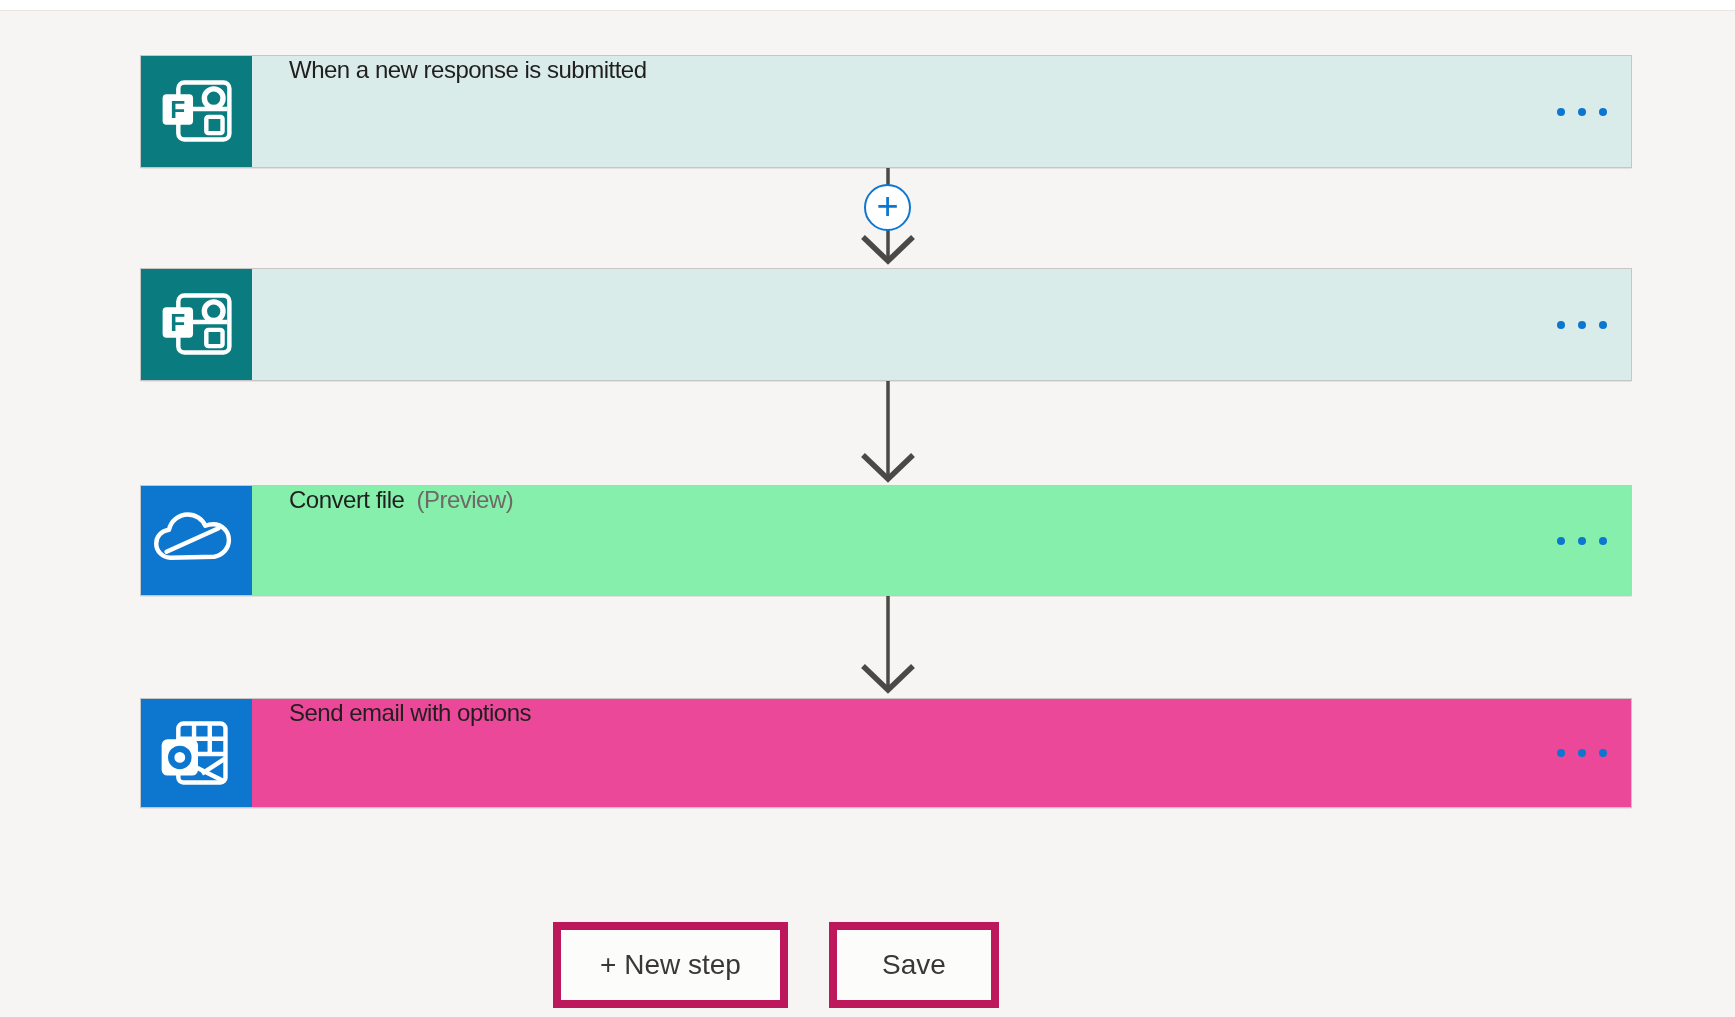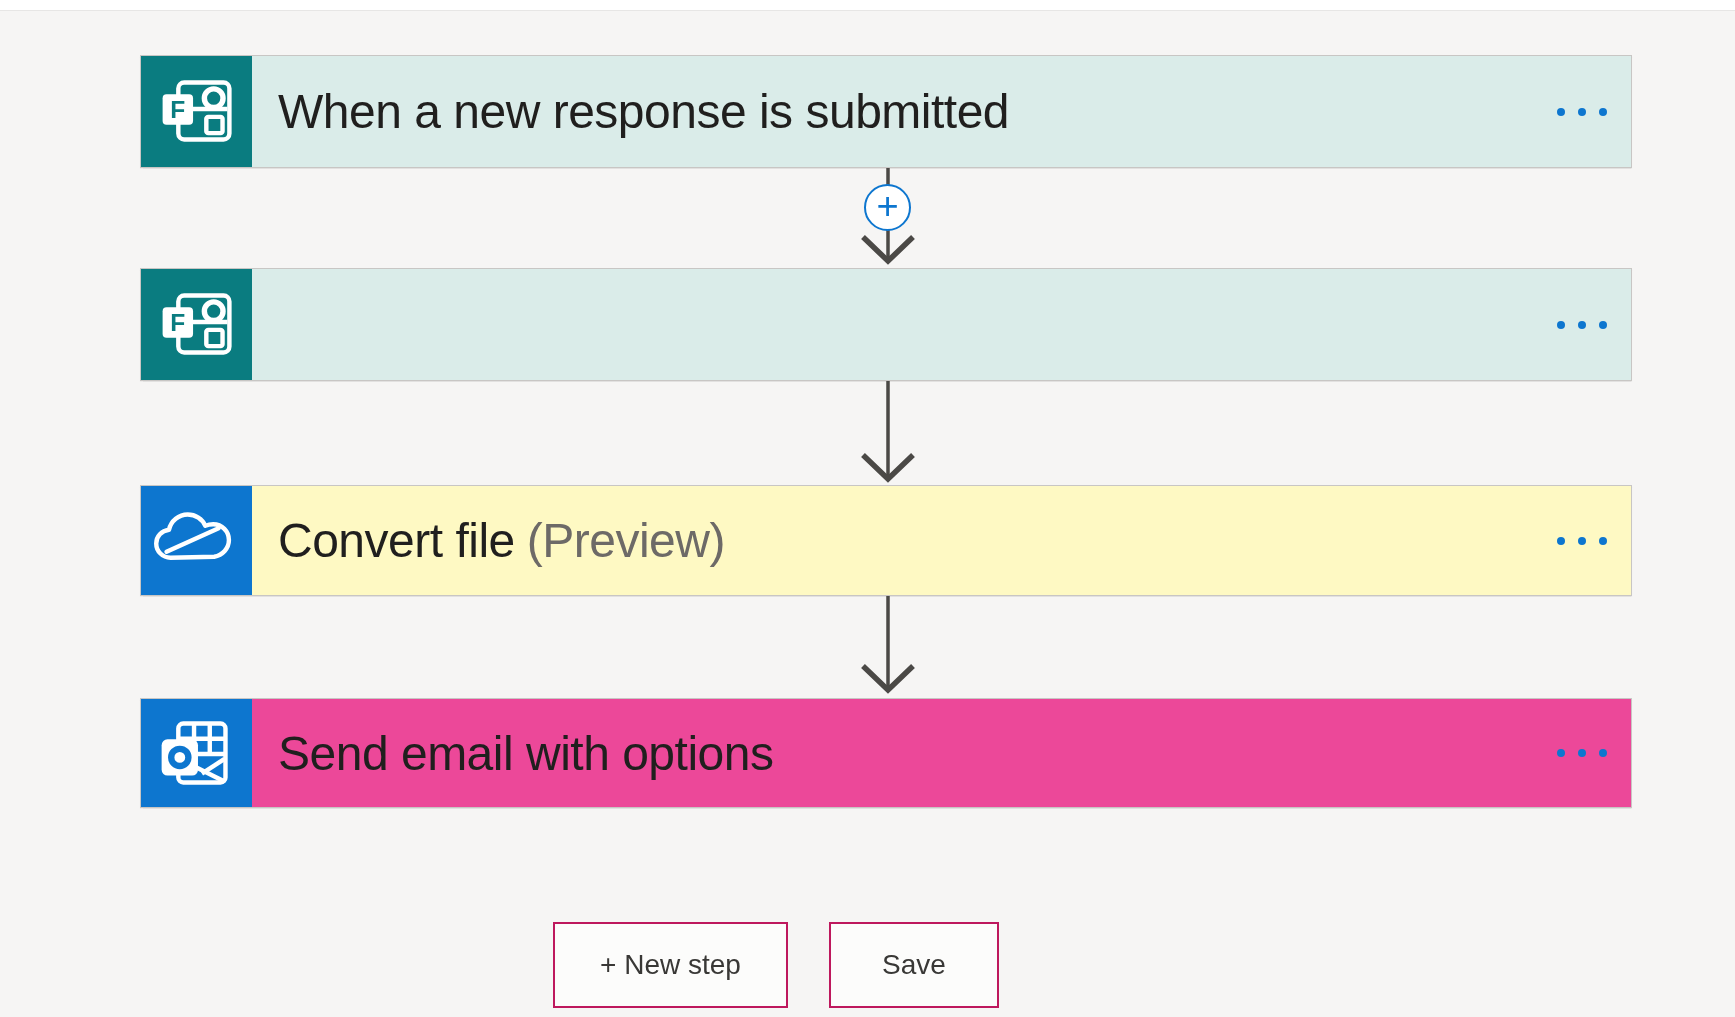--- a/index.html
+++ b/index.html
@@ -18,24 +18,25 @@
     display:flex;align-items:stretch;
     border:1px solid #c8c6c4;box-sizing:border-box;
     box-shadow:0 0.5px 1px rgba(0,0,0,0.08);
     cursor:pointer;
   }
   .card-icon{
     flex:0 0 111px;display:flex;align-items:center;justify-content:center;
   }
   .card-icon svg{width:111px;height:111px;display:block;}
   .card-title{
-    display:flex;align-items:center;
+    display:flex;
     padding-left:26px;
-    font-size:48px;letter-spacing:-0.5px;color:#201f1e;
+    font-size:24px;letter-spacing:-0.5px;color:#201f1e;
     white-space:nowrap;
+    margin-left:11px;
   }
   .card-title .suffix{margin-left:12px;color:#6d6a67;}
   .card-title .suffix:empty{display:none;}
   .card-menu{
     margin-left:auto;margin-right:14px;align-self:center;
     background:transparent;border:none;padding:10px;cursor:pointer;
   }
   .dots{display:flex;gap:13px;}
   .dots i{
     display:block;width:8px;height:8px;border-radius:50%;
@@ -48,21 +49,21 @@
     position:absolute;left:864px;top:184px;width:47px;height:47px;
     box-sizing:border-box;border:2.5px solid #0d76cf;border-radius:50%;
     background:#ffffff;color:#0d76cf;
     display:flex;align-items:center;justify-content:center;
     font-size:38px;font-weight:400;line-height:1;padding-bottom:3px;
     z-index:2;cursor:pointer;
   }
   
   .footer-btn{
     position:absolute;top:922px;height:86px;
-    background:#fcfcfb;border:2px solid #be185d;box-sizing:border-box;
+    background:#fcfcfb;border:8px solid #be185d;box-sizing:border-box;
     font-family:"Liberation Sans",sans-serif;
     font-size:28px;color:#393836;
     display:flex;align-items:center;justify-content:center;
     cursor:pointer;
   }
   #new-step-btn{left:553px;width:235px;}
   #save-btn{left:829px;width:170px;}
 </style>
 </head>
 <body>
@@ -125,21 +126,21 @@
           <i></i>
         </span>
     </button>
   </div>
 
   <svg class="arrow" style="top:381px;height:105px" viewBox="0 0 56 105">
     <line x1="28" y1="0" x2="28" y2="97" stroke-width="3.5"></line>
     <polyline points="3,74 28,98 53,74" fill="none" stroke-width="5.5"></polyline>
   </svg>
 
-  <div class="card" style="top: 485px; height: 111px; background-color: #fef9c3;">
+  <div class="card" style="top: 485px; height: 111px; background-color: #86efac;">
     <div class="card-icon" style="background-color: rgb(13, 118, 207);">
       <svg viewBox="0 0 113 113">
         <g fill="none" stroke="#ffffff" stroke-width="4.5" stroke-linejoin="round" stroke-linecap="round">
           <path d="M30 74 C22 74 15.5 67.5 15.5 59.5 C15.5 52 21 46.5 28.5 45.5 C30.5 36.5 38.5 30 47.5 30 C55.5 30 62.5 34.5 65.5 41.5 C68 40.5 70.8 40 73.5 40 C82.5 40 89.5 47 89.5 56 C89.5 64.5 83 71.5 74.5 73 Z"></path>
           <line x1="26" y1="68" x2="79" y2="44"></line>
         </g>
       </svg>
     </div>
     <div class="card-title">
       <span>Convert file</span>

